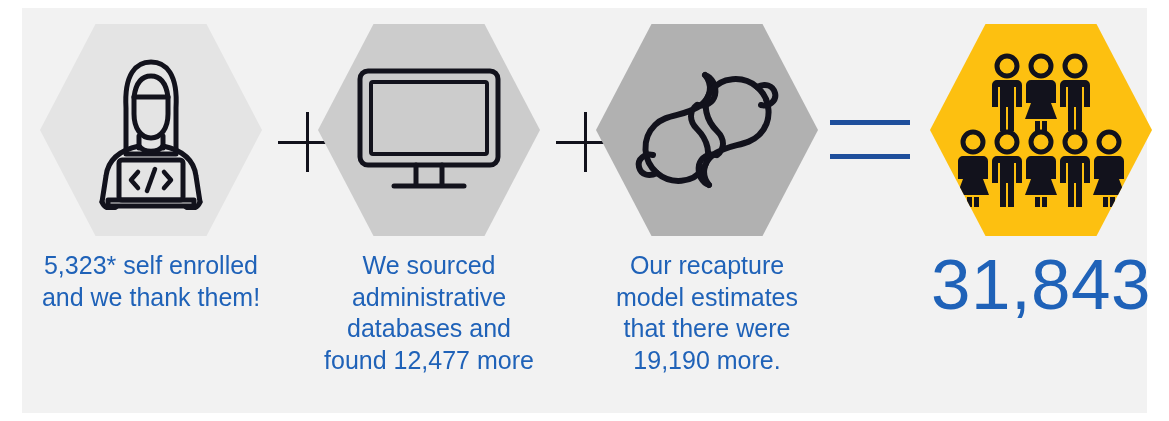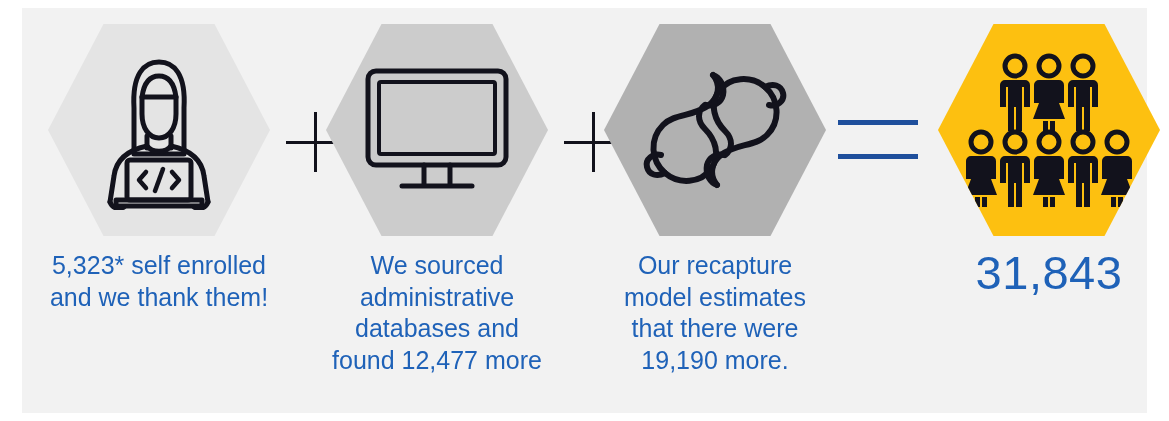--- a/index.html
+++ b/index.html
@@ -18,21 +18,21 @@
     position: absolute;
     left: 22px;
     top: 8px;
     width: 1125px;
     height: 405px;
     background: #f2f2f2;
   }
 
   .row {
     position: absolute;
-    left: 16px;
+    left: 8px;
     top: 0;
     width: 1125px;
     height: 405px;
   }
 
   
   .step {
     position: absolute;
     top: 16px;
     width: 222px;
@@ -76,21 +76,21 @@
     font-size: 25px;
     line-height: 1.26;
     font-family: "Liberation Sans", sans-serif;
   }
   .total {
     position: absolute;
     top: 224px;
     width: 222px;
     text-align: center;
     color: #1f62b8;
-    font-size: 47px;
+    font-size: 71px;
     line-height: 1.05;
     letter-spacing: 0.5px;
     font-family: "Liberation Sans", sans-serif;
   }
 
   
   .plus {
     position: absolute;
     top: 104px;
     width: 60px;

